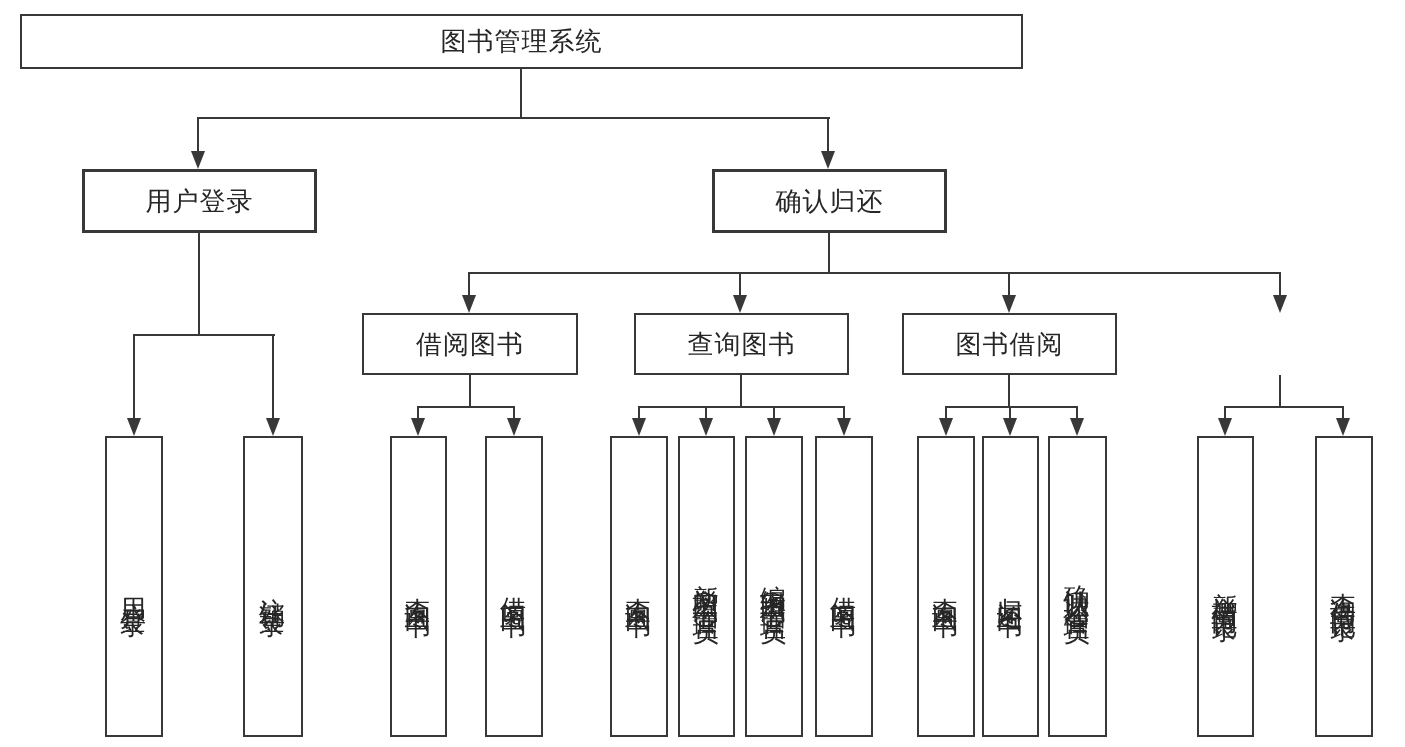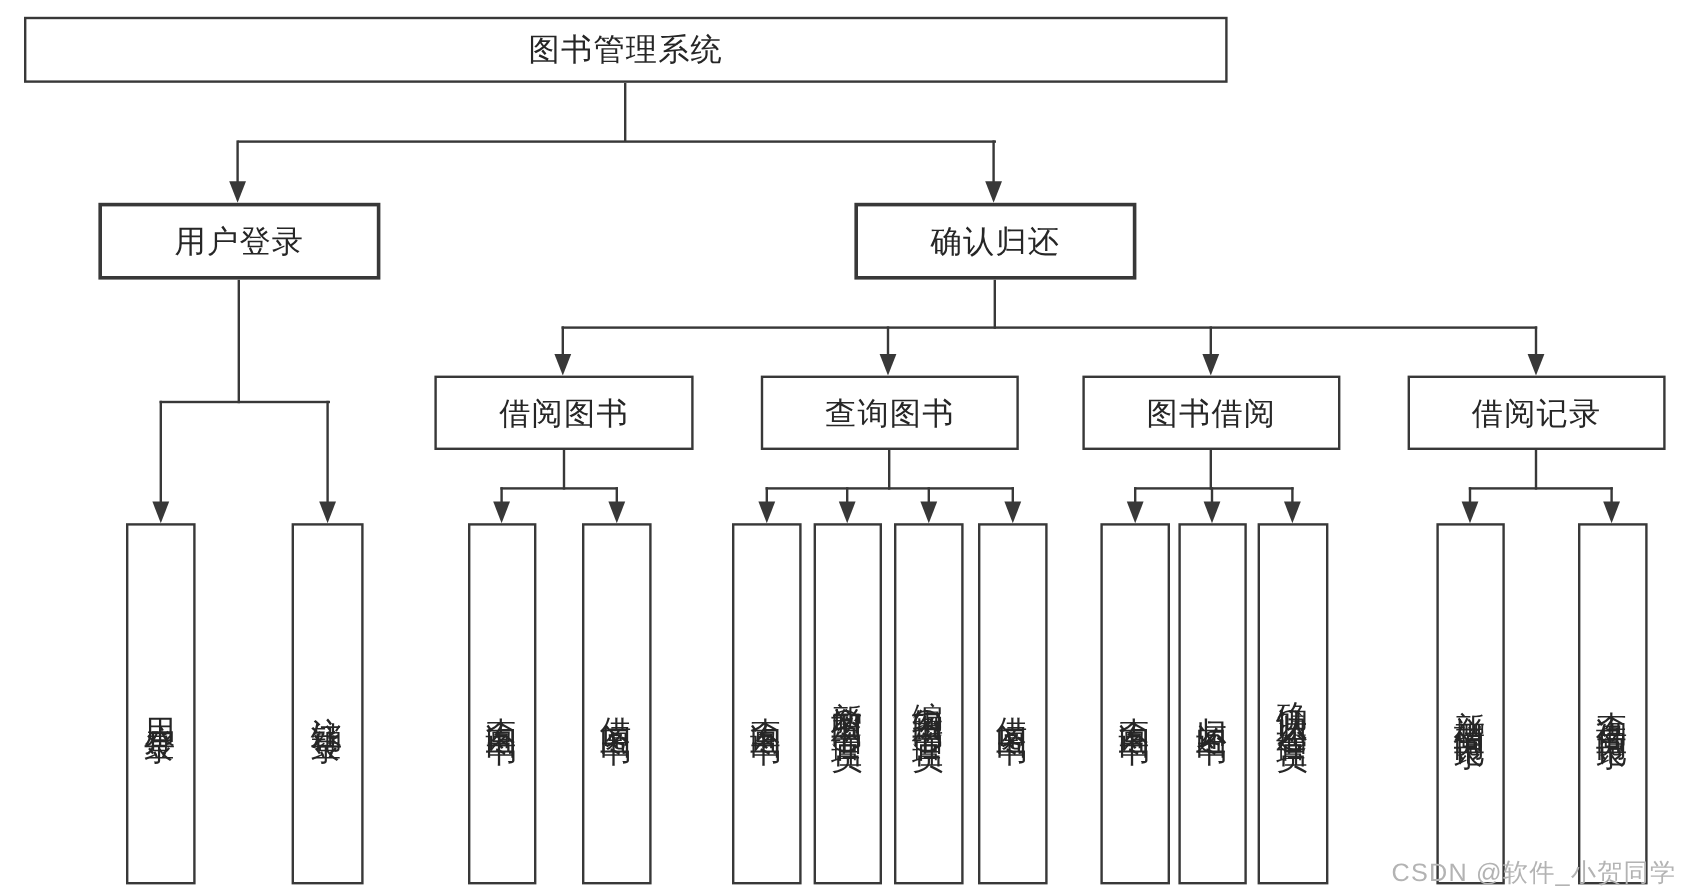--- a/index.html
+++ b/index.html
@@ -39,21 +39,20 @@
   <div class="box thick" style="left:82px;top:169px;width:235px;height:64px;">用户登录</div>
 
   <div class="box thick" style="left:712px;top:169px;width:235px;height:64px;">确认归还</div>
 
   <div class="box" style="left:362px;top:313px;width:216px;height:62px;">借阅图书</div>
 
   <div class="box" style="left:634px;top:313px;width:215px;height:62px;">查询图书</div>
 
   <div class="box" style="left:902px;top:313px;width:215px;height:62px;">图书借阅</div>
 
-  <div class="box" style="left:1173px;top:313px;width:215px;height:62px;">借阅记录</div>
 
   
   <div class="box vbox" style="left:105px;top:436px;width:58px;height:301px;">用户登录</div>
 
   <div class="box vbox" style="left:243px;top:436px;width:60px;height:301px;">注销登录</div>
 
   <div class="box vbox" style="left:390px;top:436px;width:57px;height:301px;">查询图书</div>
 
   <div class="box vbox" style="left:485px;top:436px;width:58px;height:301px;">借阅图书</div>
 
@@ -150,15 +149,14 @@
   <div style="display:contents">
     <div class="vl" style="left:1279px;top:375px;width:2px;height:33px;"></div>
     <div class="hl" style="left:1224px;top:406px;width:120px;height:2px;"></div>
     <div class="vl" style="left:1224px;top:406px;width:2px;height:16px;"></div>
     <div class="ar" style="left:1218px;top:418px;"></div>
     <div class="vl" style="left:1342px;top:406px;width:2px;height:16px;"></div>
     <div class="ar" style="left:1336px;top:418px;"></div>
   </div>
 
   
-  <div class="watermark">CSDN @软件_小贺同学</div>
 
 </div>
 
 </body></html>

